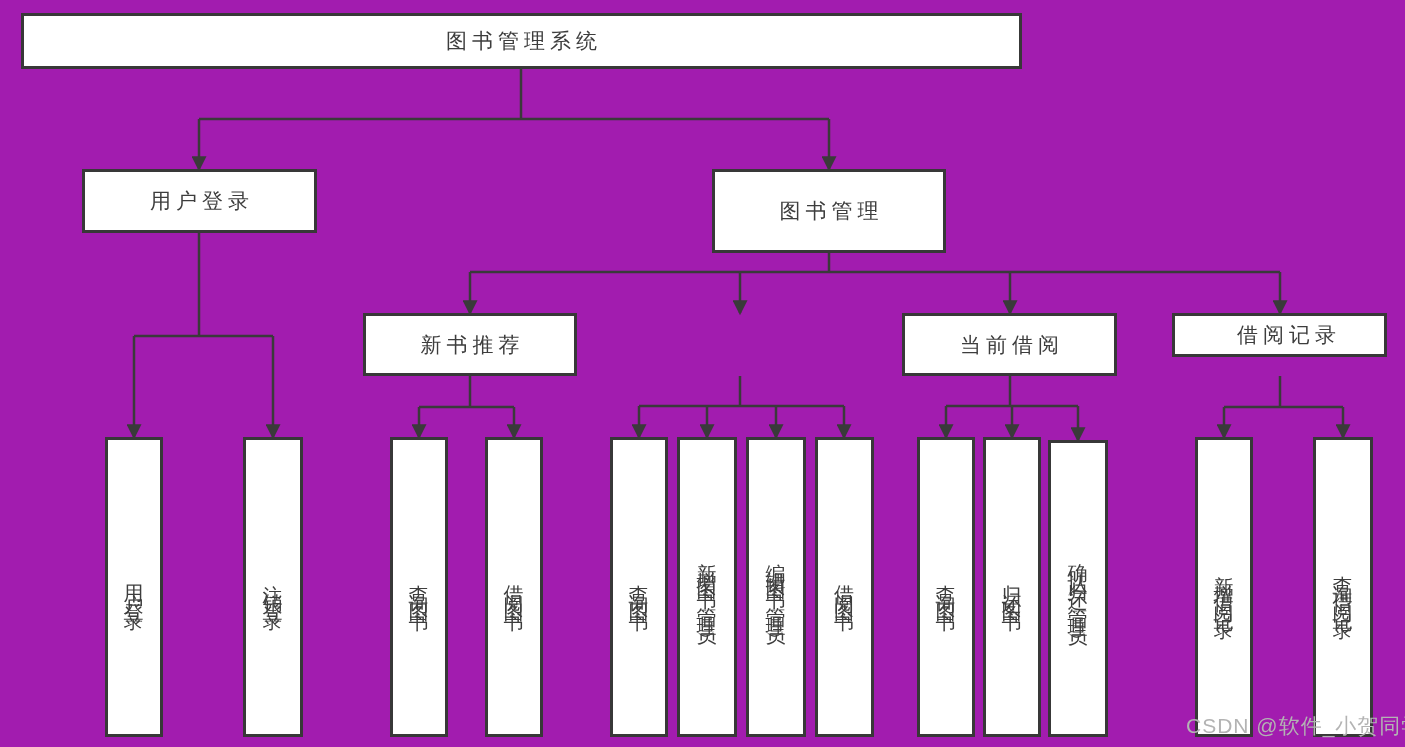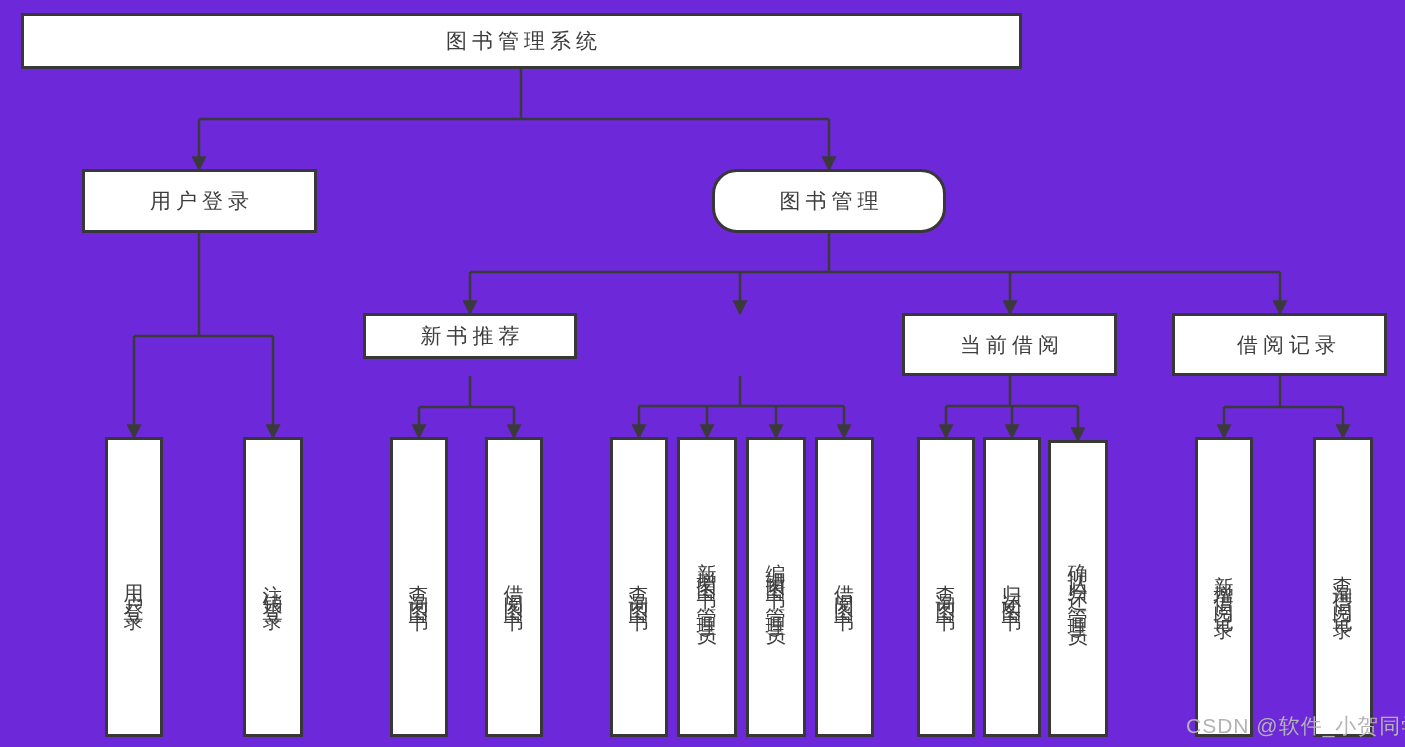--- a/index.html
+++ b/index.html
@@ -1,19 +1,19 @@
 <!DOCTYPE html>
 <html><head>
 <meta charset="utf-8">
 <style>
   html,body{margin:0;padding:0;background:#ffffff;}
   .stage{
     position:relative;
     width:1405px;height:747px;
-    background:#6d28d9;
+    background:#a21caf;
     font-family:"Liberation Sans", sans-serif;
     overflow:hidden;
   }
   .edges{position:absolute;left:0;top:0;width:1405px;height:747px;z-index:1;}
   .edges path{stroke:#3a3a3a;stroke-width:2.5;fill:none;}
   .edges .head{fill:#3a3a3a;stroke:none;}
   .box{
     position:absolute;
     box-sizing:border-box;
     background:#ffffff;
@@ -34,25 +34,25 @@
     white-space:nowrap;
   }
   .watermark{
     position:absolute;left:1186px;top:712px;z-index:3;
     font-size:21px;color:#b3b3b3;letter-spacing:1px;
     white-space:nowrap;
   }
   
   #n-root {left:21px; top:13px; width:1001px;height:56px;}
   #n-userlogin {left:82px; top:169px;width:235px; height:64px;}
-  #n-bookmgmt {left:712px; top:169px;width:234px; height:64px;border-radius:25px;}
-  #n-g0{left:363px; top:313px;width:214px; height:46px;}
+  #n-bookmgmt {left:712px; top:169px;width:234px; height:84px;}
+  #n-g0{left:363px; top:313px;width:214px; height:63px;}
   #n-g1{left:632px; top:313px;width:215px; height:63px;}
   #n-g2{left:902px; top:313px;width:215px; height:63px;text-align:center;}
-  #n-g3{left:1172px;top:313px;width:215px; height:63px;padding-left:14px;}
+  #n-g3{left:1172px;top:313px;width:215px; height:44px;padding-left:14px;}
   .leaf{top:437px;height:300px;}
   #n-u0{left:105px; width:58px;}
   #n-u1{left:243px; width:60px;}
   #n-g0l0{left:390px; width:58px;}
   #n-g0l1{left:485px; width:58px;}
   #n-g1l0{left:610px; width:58px;}
   #n-g1l1{left:677px; width:60px;}
   #n-g1l2{left:746px; width:60px;}
   #n-g1l3{left:815px; width:59px;}
   #n-g2l0{left:917px; width:58px;}

